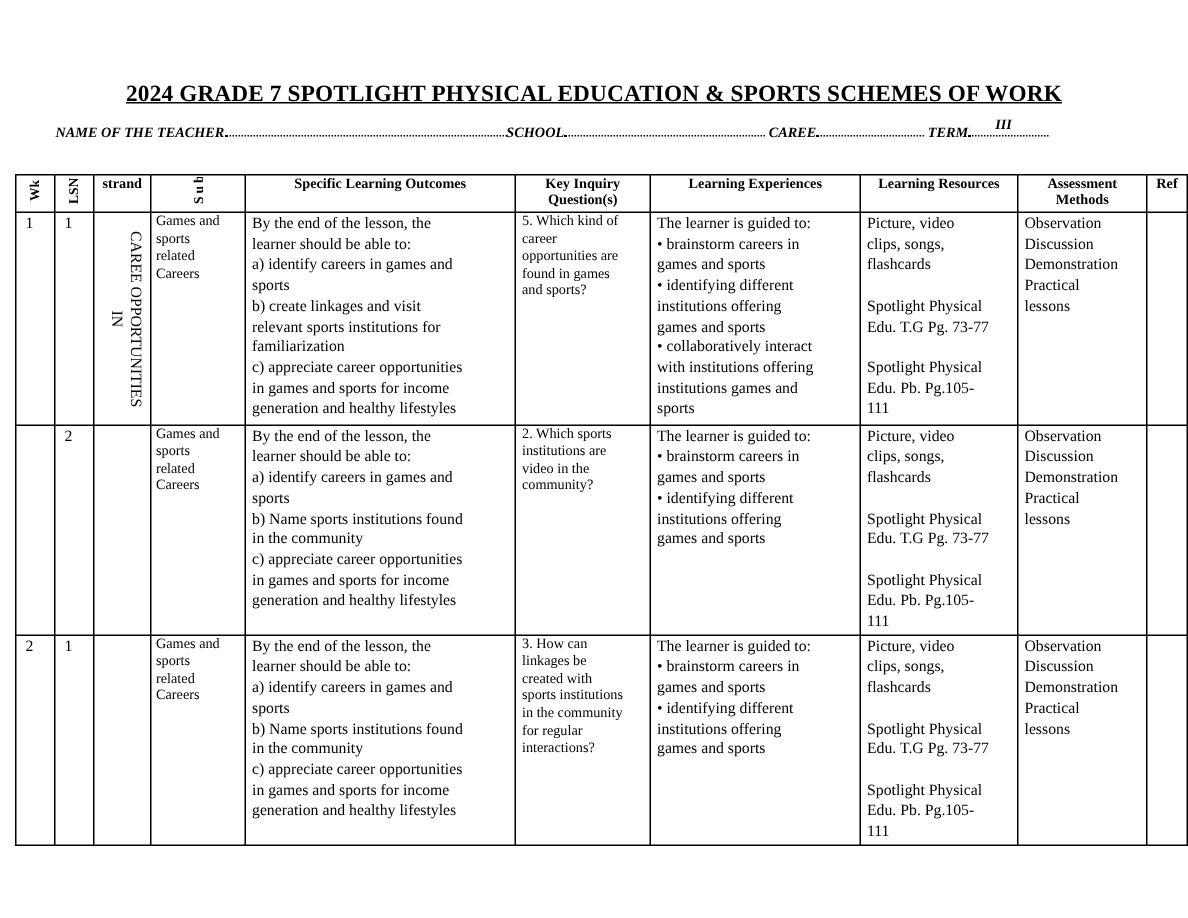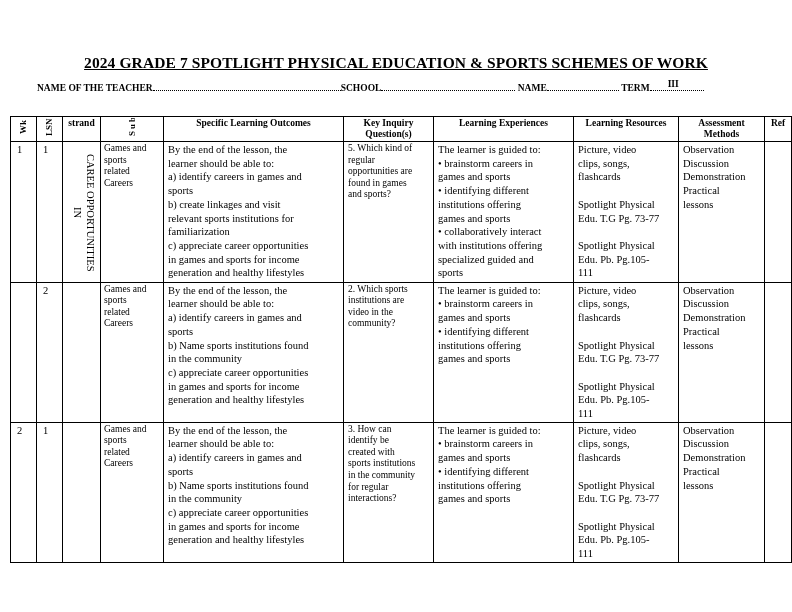--- a/index.html
+++ b/index.html
@@ -1,40 +1,40 @@
 <!DOCTYPE html>
 <html><head>
 <meta charset="utf-8">
 <style>
   html, body { margin:0; padding:0; background:#ffffff; }
   body { width:792px; height:612px; position:relative; overflow:hidden; font-family:"Liberation Serif", serif; color:#000; }
   .title { position:absolute; left:0; width:792px; top:54px; text-align:center; font-weight:bold; font-size:15.5px; text-decoration:underline; letter-spacing:0.1px; }
   .meta { position:absolute; left:37px; top:81px; font-size:9.5px; font-weight:bold; white-space:nowrap; }
-  .meta span { display:inline-block; }
+  .meta span { display:inline-block;font-style:italic; }
   .dots { display:inline-block; border-bottom:1.5px dotted #000; height:9px; vertical-align:baseline; }
   table { position:absolute; left:10px; top:116px; border-collapse:collapse; table-layout:fixed; width:781px; }
   td, th { border:1px solid #000; vertical-align:top; padding:1px 4px; font-size:10.5px; line-height:13.7px; }
   th { font-weight:bold; text-align:center; font-size:9.5px; line-height:11px; padding:1px 2px; height:20px; }
   .rot { display:inline-block; font-size:9px; line-height:9px; transform:rotate(180deg); writing-mode:vertical-rl; white-space:nowrap; height:18px; overflow:hidden; }
   td.small { font-size:9.5px; line-height:11.6px; }
   td.sub { font-size:9.5px; line-height:11.6px; padding:1px 3px; }
   td.num { font-size:10.5px; padding:1px 6px; }
   td.strand { padding:6px 0 0 0; text-align:center; }
   .strand-text { writing-mode:vertical-rl; font-size:10.5px; line-height:13px; text-align:center; display:inline-block; }
   .line { display:block; }
   .gap { display:block; height:13.7px; }
 </style>
 </head>
 <body>
 
 <div class="title">2024 GRADE 7 SPOTLIGHT PHYSICAL EDUCATION &amp; SPORTS SCHEMES OF WORK</div>
 
 <div class="meta">
   <span>NAME OF THE TEACHER</span><span class="dots" style="width:188px"></span><span>SCHOOL</span><span class="dots" style="width:134px"></span>
-  <span>NAME</span><span class="dots" style="width:72px"></span>
+  <span>CAREE</span><span class="dots" style="width:72px"></span>
   <span>TERM</span><span class="dots" style="width:54px; position:relative;"><span style="position:absolute; left:18px; top:-2px;">III</span></span>
 </div>
 
 <table>
   <colgroup>
     <col style="width:26px">
       <col style="width:26px">
       <col style="width:38px">
       <col style="width:63px">
     <col style="width:180px">
@@ -76,35 +76,35 @@
           <span class="line">sports</span>
           <span class="line">b) create linkages and visit</span>
           <span class="line">relevant sports institutions for</span>
           <span class="line">familiarization</span>
           <span class="line">c) appreciate career opportunities</span>
           <span class="line">in games and sports for income</span>
           <span class="line">generation and healthy lifestyles</span>
         </td>
         <td class="small">
           <span class="line">5. Which kind of</span>
-          <span class="line">regular</span>
+          <span class="line">career</span>
           <span class="line">opportunities are</span>
           <span class="line">found in games</span>
           <span class="line">and sports?</span>
         </td>
         <td>
           <span class="line">The learner is guided to:</span>
           <span class="line">• brainstorm careers in</span>
           <span class="line">games and sports</span>
           <span class="line">• identifying different</span>
           <span class="line">institutions offering</span>
           <span class="line">games and sports</span>
           <span class="line">• collaboratively interact</span>
           <span class="line">with institutions offering</span>
-          <span class="line">specialized guided and</span>
+          <span class="line">institutions games and</span>
           <span class="line">sports</span>
         </td>
         <td>
           <span class="line">Picture, video</span>
           <span class="line">clips, songs,</span>
           <span class="line">flashcards</span>
           <span class="gap"></span>
           <span class="line">Spotlight Physical</span>
           <span class="line">Edu. T.G Pg. 73-77</span>
           <span class="gap"></span>
@@ -193,21 +193,21 @@
           <span class="line">a) identify careers in games and</span>
           <span class="line">sports</span>
           <span class="line">b) Name sports institutions found</span>
           <span class="line">in the community</span>
           <span class="line">c) appreciate career opportunities</span>
           <span class="line">in games and sports for income</span>
           <span class="line">generation and healthy lifestyles</span>
         </td>
         <td class="small">
           <span class="line">3. How can</span>
-          <span class="line">identify be</span>
+          <span class="line">linkages be</span>
           <span class="line">created with</span>
           <span class="line">sports institutions</span>
           <span class="line">in the community</span>
           <span class="line">for regular</span>
           <span class="line">interactions?</span>
         </td>
         <td>
           <span class="line">The learner is guided to:</span>
           <span class="line">• brainstorm careers in</span>
           <span class="line">games and sports</span>

